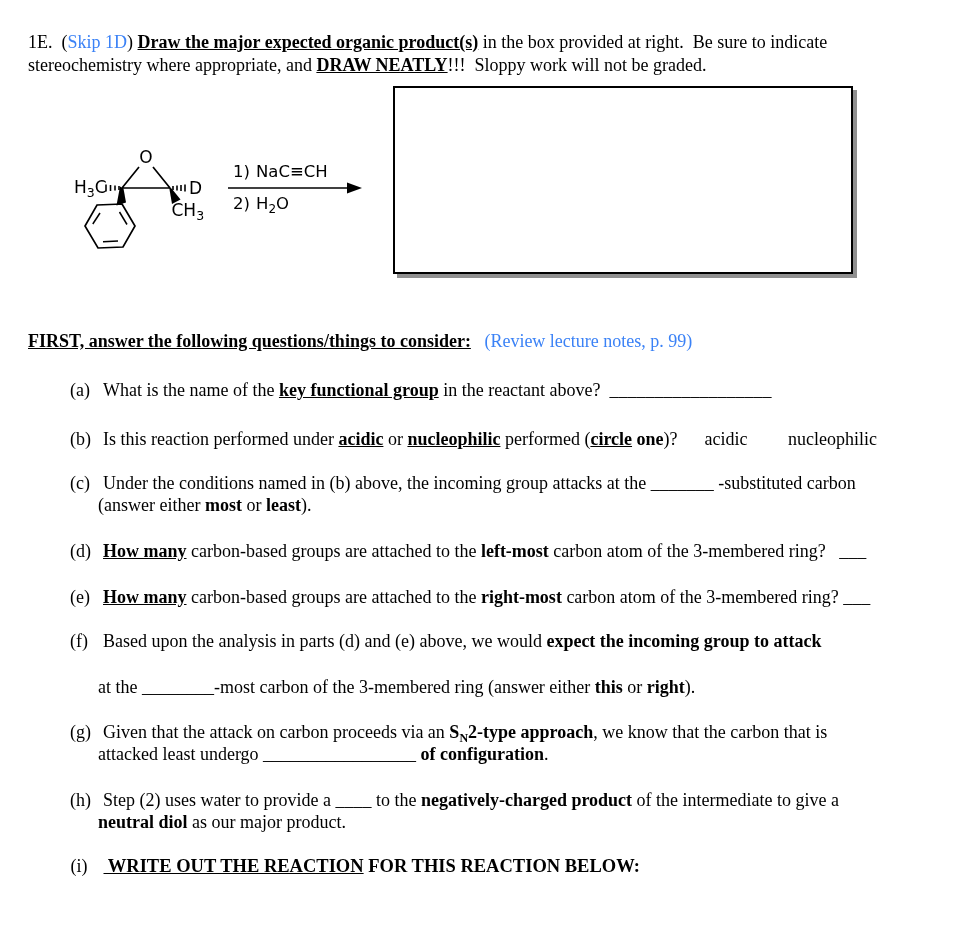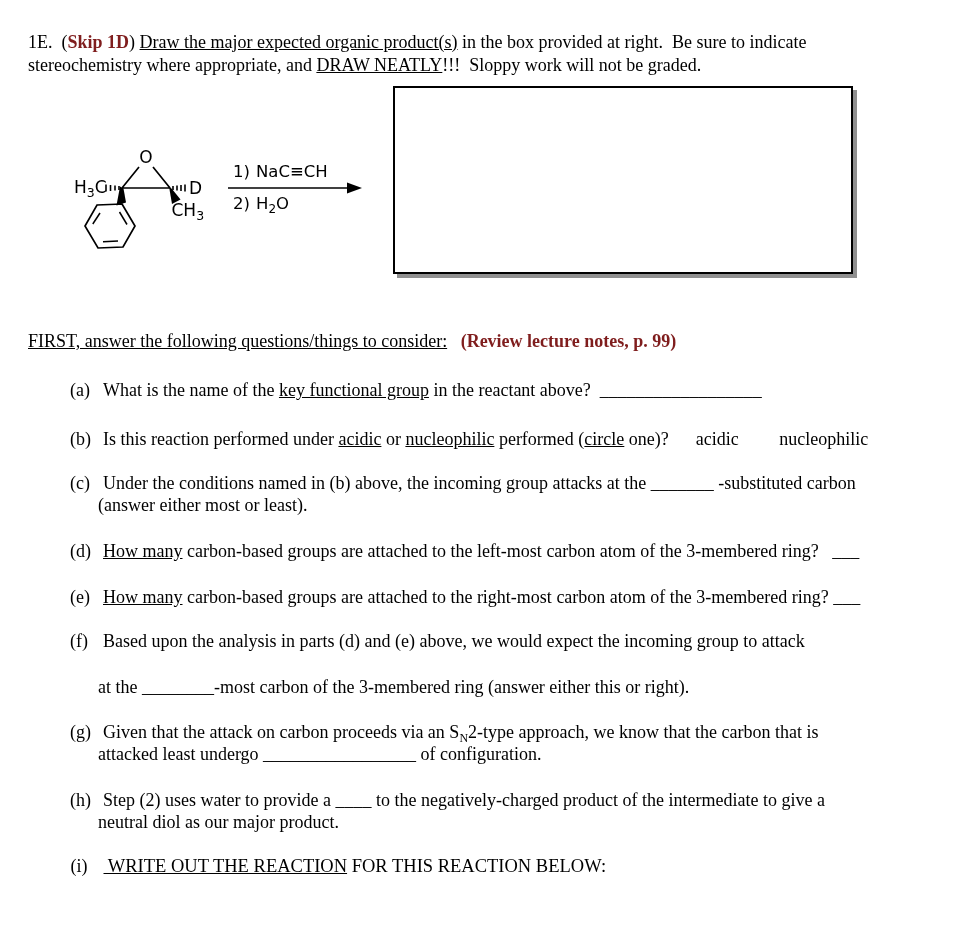--- a/index.html
+++ b/index.html
@@ -2,23 +2,23 @@
 <html><head>
 <meta charset="utf-8">
 <style>
   html,body{margin:0;padding:0;}
   body{
     width:958px;height:928px;background:#ffffff;position:relative;
     font-family:"Liberation Serif", serif;color:#000;overflow:hidden;
   }
   .line{position:absolute;white-space:pre;font-size:18px;line-height:1.15;color:#000;}
   .lbl{display:inline-block;width:33px;}
-  .b{font-weight:normal;}
-  .bu{font-weight:normal;text-decoration:underline;}
-  .red{color:#7f1d1d;font-weight:bold;}
+  .b{font-weight:bold;}
+  .bu{font-weight:bold;text-decoration:underline;}
+  .red{color:#3b82f6;font-weight:normal;}
   .sub{font-size:12px;vertical-align:-4px;}
   .bigq{font-size:18.5px;}
   #answer-box{
     position:absolute;left:393px;top:86px;width:456px;height:184px;
     border:2px solid #000;background:#fff;box-shadow:4px 4px 0 #909090;
   }
   #scheme-svg{position:absolute;left:60px;top:140px;width:310px;height:130px;}
   #scheme-svg text{font-family:"DejaVu Sans","Liberation Sans",sans-serif;font-size:17px;fill:#000;}
   #scheme-svg text.cond{font-size:16.5px;}
   #scheme-svg .bond{stroke:#000;stroke-width:1.7;fill:none;}

